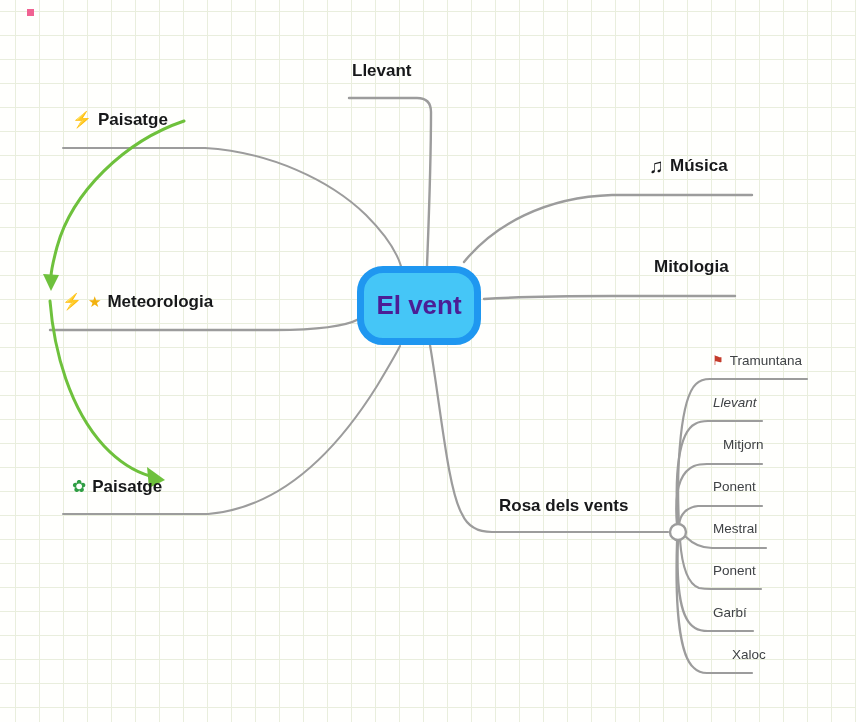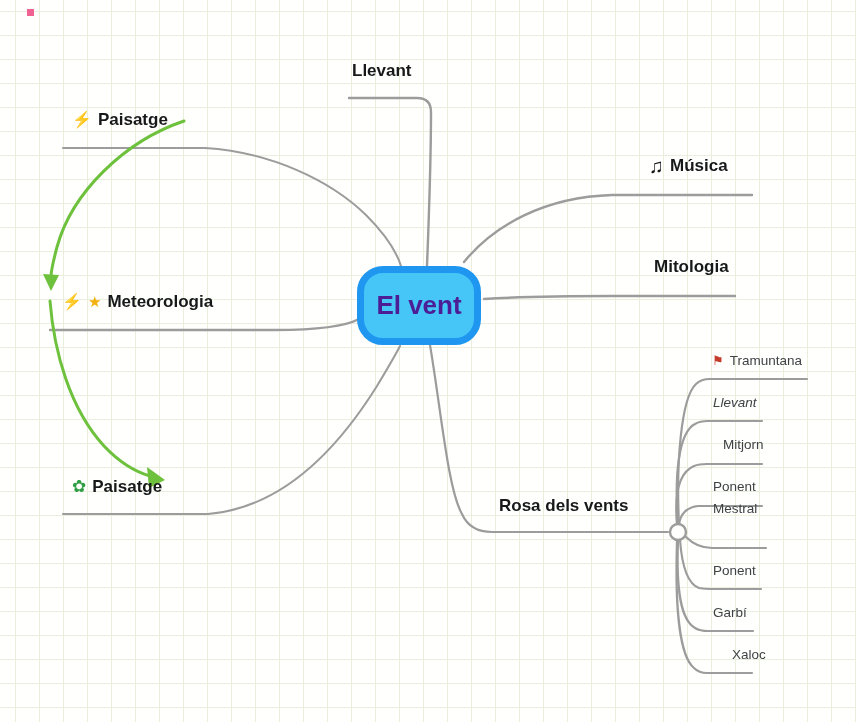--- a/index.html
+++ b/index.html
@@ -117,21 +117,21 @@
   </div>
   <div class="label small" style="left:713px;top:394px;font-style:italic;">
     <span class="txt">Llevant</span>
   </div>
   <div class="label small" style="left:713px;top:436px;padding-left:10px;">
     <span class="txt">Mitjorn</span>
   </div>
   <div class="label small" style="left:713px;top:478px;">
     <span class="txt">Ponent</span>
   </div>
-  <div class="label small" style="left:713px;top:500px;">
+  <div class="label small" style="left:713px;top:520px;">
     <span class="txt">Mestral</span>
   </div>
   <div class="label small" style="left:713px;top:562px;">
     <span class="txt">Ponent</span>
   </div>
   <div class="label small" style="left:713px;top:604px;">
     <span class="txt">Garbí</span>
   </div>
   <div class="label small" style="left:713px;top:646px;margin-left:19px;">
     <span class="txt">Xaloc</span>

